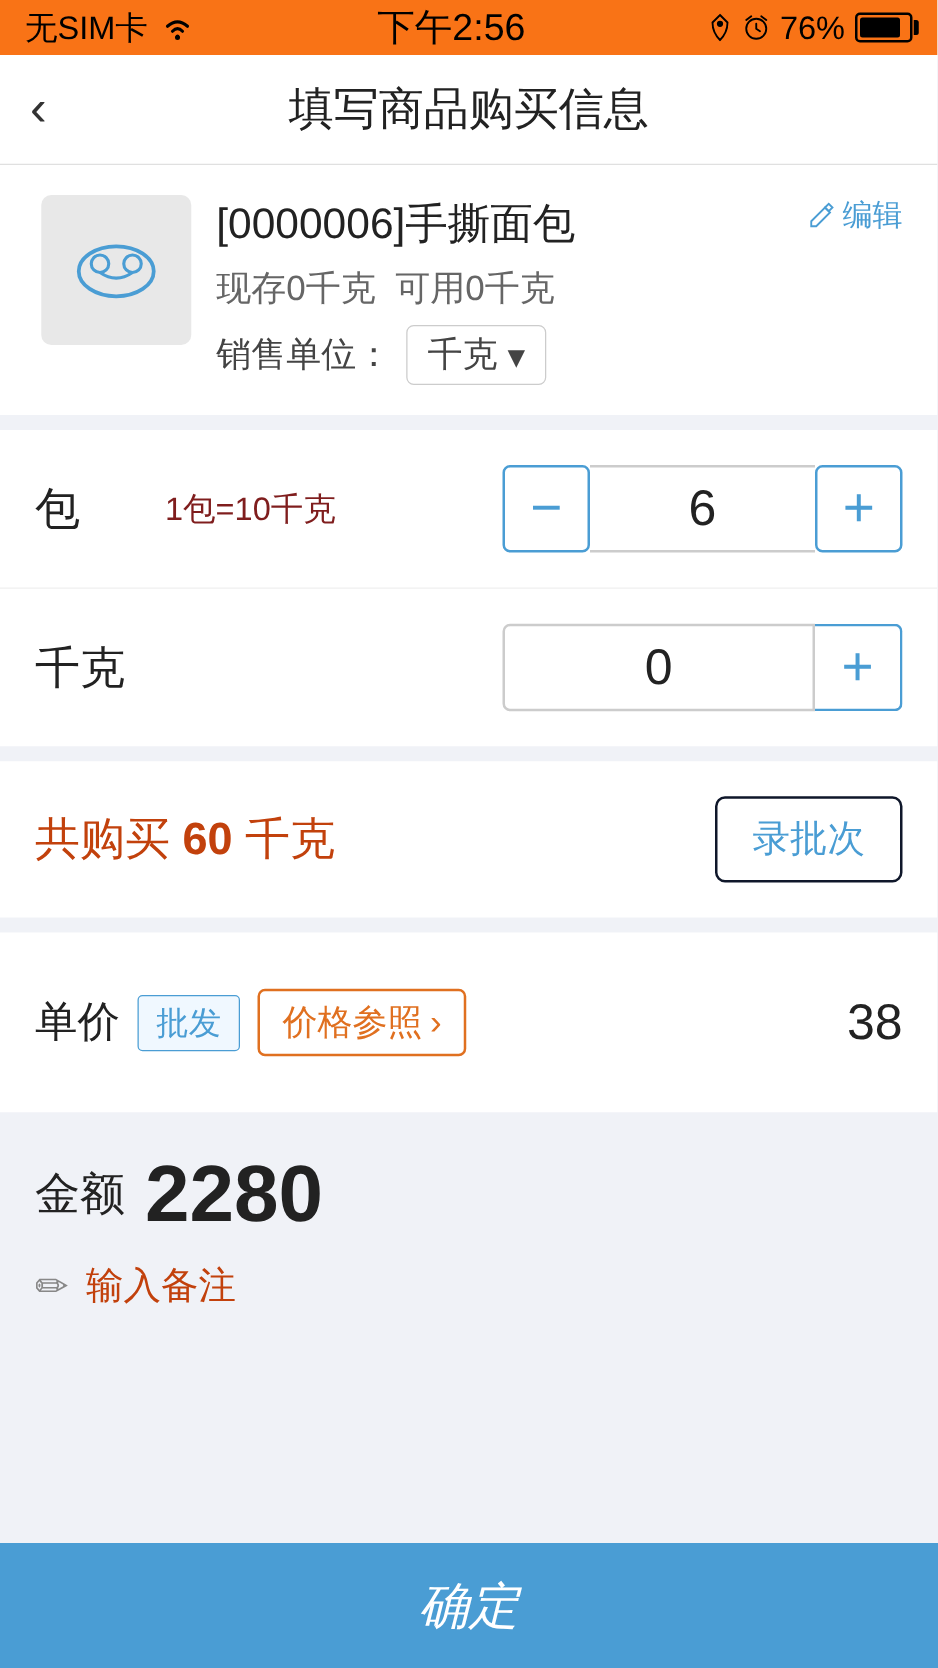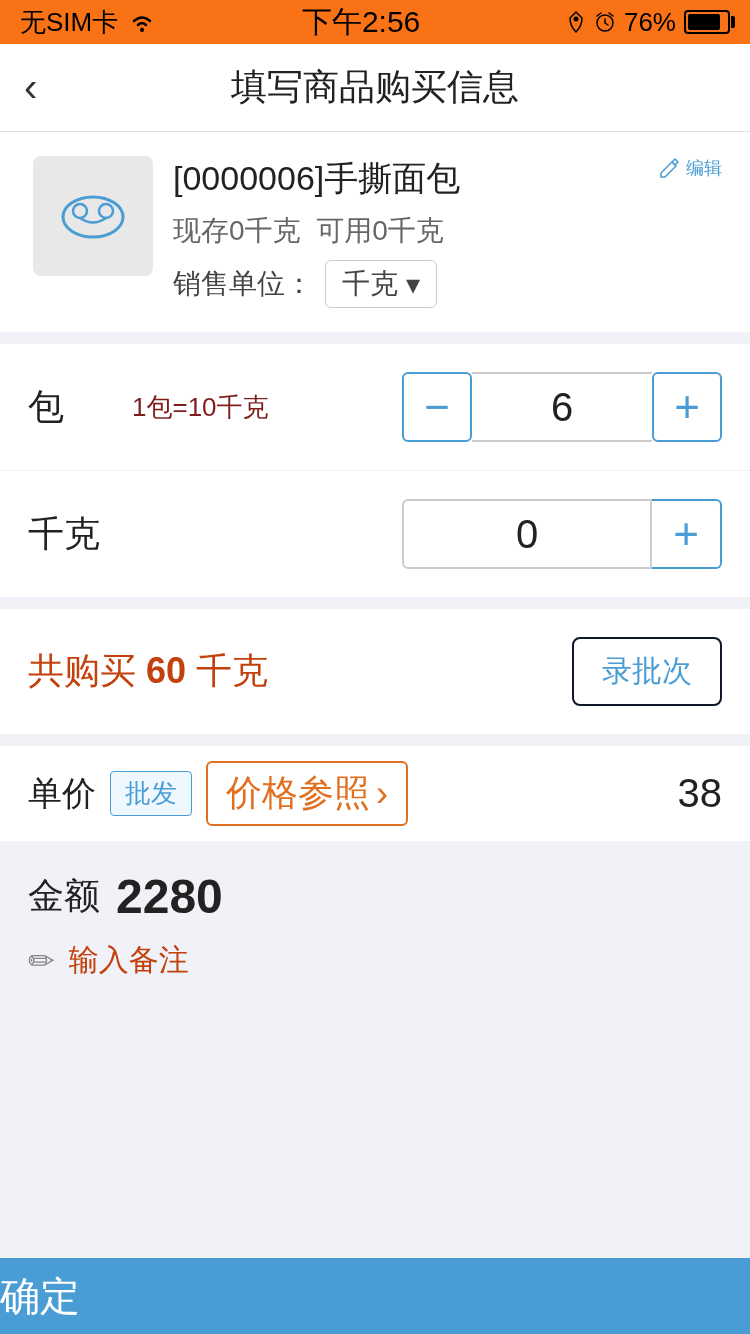--- a/index.html
+++ b/index.html
@@ -142,21 +142,21 @@
       color: #444;
       background: #fff;
       display: flex;
       align-items: center;
       gap: 8px;
     }
     .edit-btn {
       position: absolute;
       right: 28px;
       top: 24px;
-      font-size: 18px;
+      font-size: 24px;
       color: #4a9dd4;
       display: flex;
       align-items: center;
       gap: 6px;
     }
     .product-card-wrapper {
       background: #fff;
       position: relative;
       margin-bottom: 12px;
     }
@@ -277,21 +277,21 @@
       background: #fff;
       border-radius: 8px;
       padding: 12px 28px;
       font-size: 30px;
       cursor: pointer;
     }
 
     
     .price-section {
       background: #fff;
-      padding: 15px 28px;
+      padding: 45px 28px;
       margin-bottom: 0;
     }
     .price-row {
       display: flex;
       align-items: center;
       margin-bottom: 0;
     }
     .price-label {
       font-size: 34px;
       color: #222;
@@ -305,21 +305,21 @@
       padding: 4px 14px;
       border-radius: 4px;
       margin-right: 14px;
     }
     .price-ref-btn {
       border: 2px solid #e07020;
       color: #e07020;
       background: #fff;
       border-radius: 6px;
       padding: 6px 18px;
-      font-size: 36px;
+      font-size: 28px;
       display: flex;
       align-items: center;
       gap: 6px;
       cursor: pointer;
     }
     .price-value {
       margin-left: auto;
       font-size: 40px;
       color: #222;
       font-weight: 500;
@@ -334,21 +334,21 @@
       display: flex;
       align-items: center;
       margin-bottom: 16px;
     }
     .amount-label {
       font-size: 36px;
       color: #222;
       margin-right: 16px;
     }
     .amount-value {
-      font-size: 48px;
+      font-size: 64px;
       color: #222;
       font-weight: 600;
     }
     .remark-row {
       display: flex;
       align-items: center;
       gap: 14px;
       padding-bottom: 20px;
     }
     .remark-icon {
@@ -366,25 +366,27 @@
       flex: 1;
       min-height: 300px;
     }
 
     
     .footer {
       position: fixed;
       bottom: 0;
       left: 0;
       width: 750px;
-      height: 76px;
+      height: 100px;
       background: #4a9dd4;
       display: flex;
       align-items: center;
+      justify-content: center;
       cursor: pointer;
+      font-style: italic;
     }
     .footer-btn {
       font-size: 40px;
       color: #fff;
       font-weight: 500;
     }
   </style>
 </head>
 <body>
 

